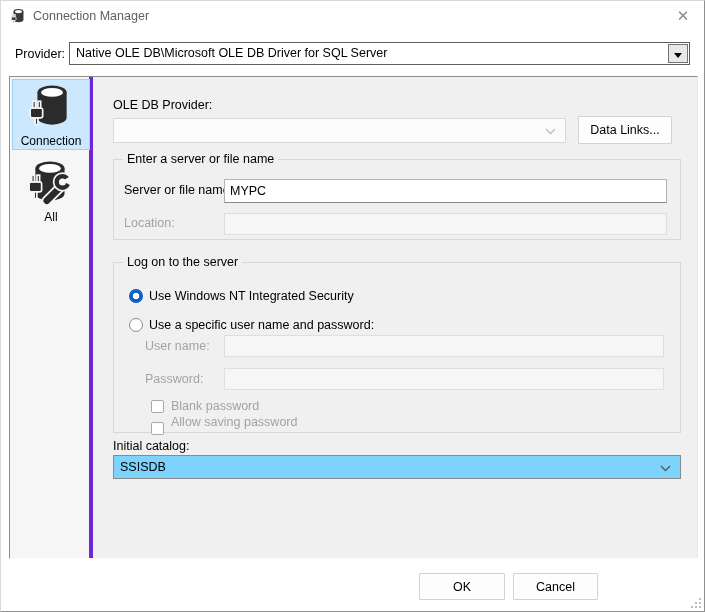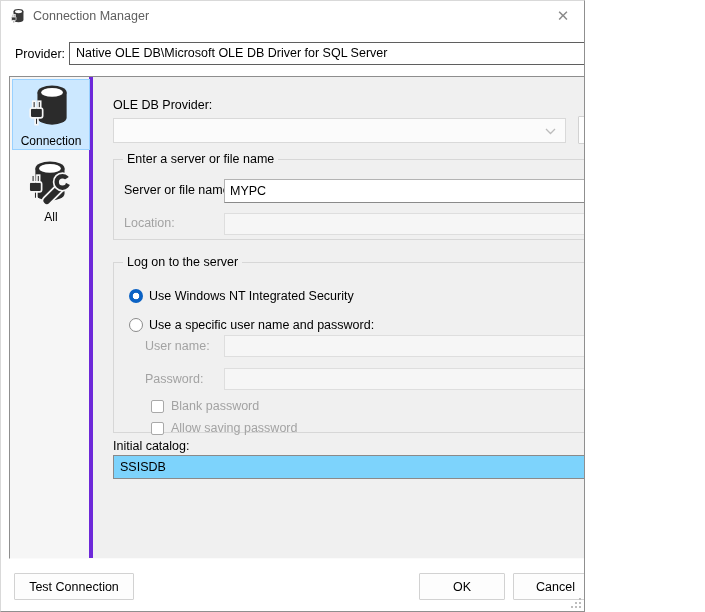--- a/index.html
+++ b/index.html
@@ -1,17 +1,17 @@
 <!DOCTYPE html>
 <html><head>
 <meta charset="utf-8">
 <style>
   html,body{margin:0;padding:0;}
   body{font-family:"Liberation Sans","DejaVu Sans",sans-serif;font-size:12.5px;color:#1a1a1a;}
-  #win{position:relative;width:585px;height:612px;background:#ffffff;overflow:hidden;
+  #win{position:relative;width:705px;height:612px;background:#ffffff;overflow:hidden;
        box-sizing:border-box;border-right:1px solid #8f8f8f;border-bottom:1px solid #8f8f8f;
        border-top:1px solid #d9d9d9;border-left:1px solid #d9d9d9;}
   
   .titlebar{position:absolute;left:0;top:0;width:100%;height:30px;background:#ffffff;}
   .title-icon{position:absolute;left:9px;top:7px;width:17px;height:17px;}
   .title-text{position:absolute;left:32px;top:8px;color:#5f5f5f;}
   .close-btn{position:absolute;right:8px;top:3px;width:26px;height:24px;text-align:center;
              line-height:24px;font-size:15px;color:#8a8a8a;cursor:pointer;}
   
   .provider-label{position:absolute;left:14px;top:46px;color:#000;}
@@ -154,32 +154,31 @@
     <span class="dlbl" style="left:31px;top:76px;">User name:</span>
     <div class="dinput" style="left:110px;top:72px;width:440px;height:22px;"></div>
 
     <span class="dlbl" style="left:31px;top:109px;">Password:</span>
     <div class="dinput" style="left:110px;top:105px;width:440px;height:22px;"></div>
 
     <span class="checkbox" style="left:37px;top:137px;"></span>
     <span class="dlbl" style="left:57px;top:136px;">Blank password</span>
 
     <span class="checkbox" style="left:37px;top:159px;"></span>
-    <span class="dlbl" style="left:57px;top:158px;">Allow saving password</span>
+    <span class="dlbl" style="left:57px;top:152px;">Allow saving password</span>
   </div>
 
   <span class="lbl" style="left:112px;top:438px;">Initial catalog:</span>
   <div class="combo-en">
     <span>SSISDB</span>
     <svg class="chev" width="11" height="7" viewBox="0 0 11 7">
       <path d="M1 1 L5.5 5.5 L10 1" stroke="#555" stroke-width="1.3" fill="none"></path>
     </svg>
   </div>
 
-  <button class="btn" style="left:13px;top:572px;width:120px;height:27px;">Test Connection</button>
   <button class="btn" style="left:418px;top:572px;width:86px;height:27px;">OK</button>
   <button class="btn" style="left:512px;top:572px;width:85px;height:27px;">Cancel</button>
 
   <div class="grip">
     <i style="right:0;bottom:0;"></i>
       <i style="right:0;bottom:4px;"></i>
       <i style="right:0;bottom:8px;"></i>
     <i style="right:4px;bottom:0;"></i>
       <i style="right:4px;bottom:4px;"></i>
     <i style="right:8px;bottom:0;"></i>

